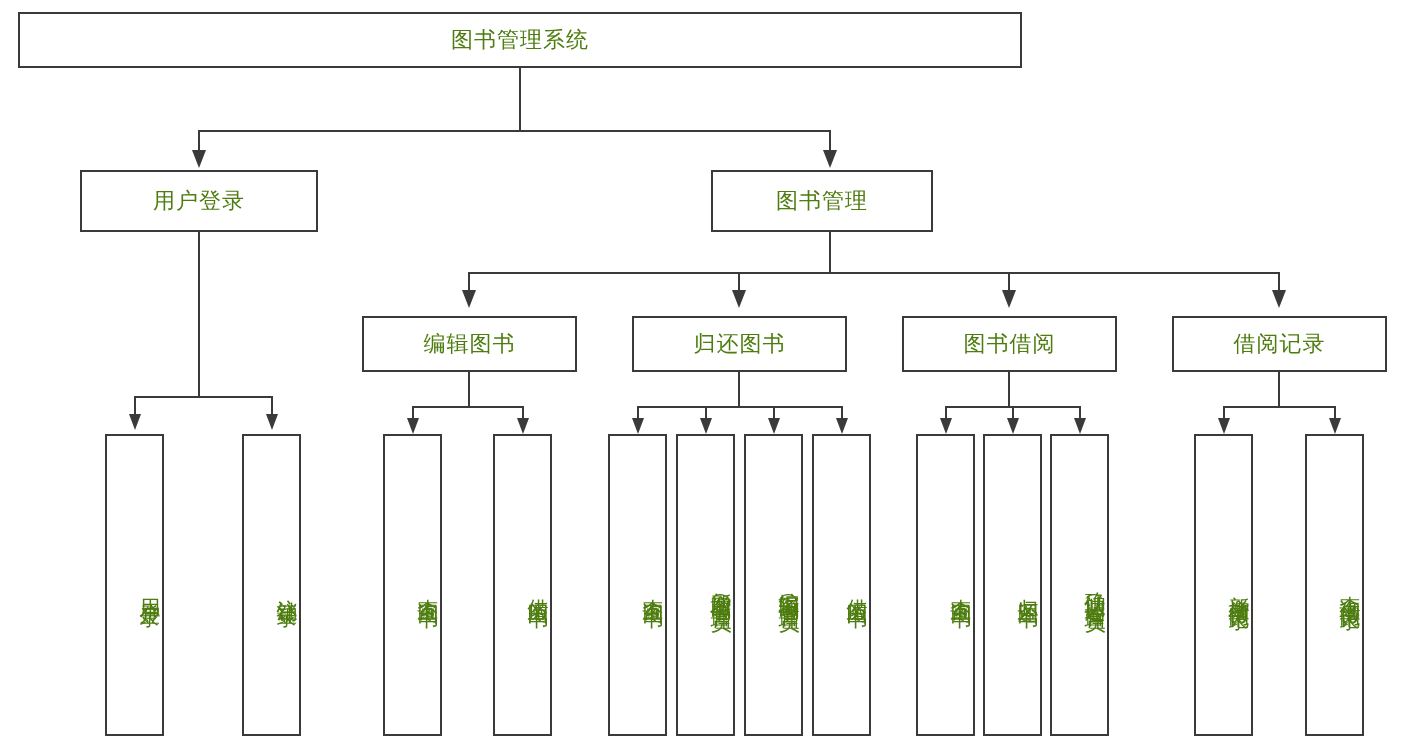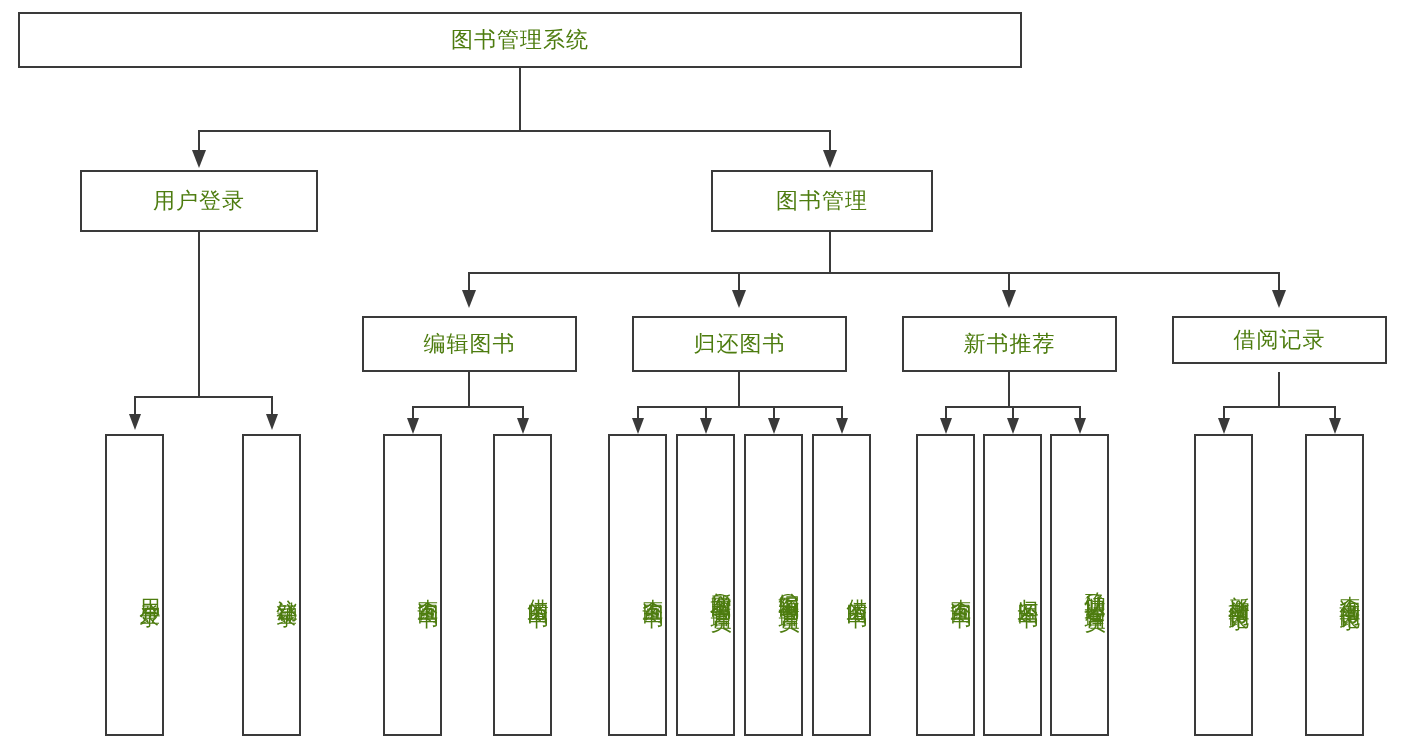--- a/index.html
+++ b/index.html
@@ -134,24 +134,24 @@
 
   <div class="node node-h" style="left:362px; top:316px; width:215px; height:56px;">
     <span>编辑图书</span>
   </div>
 
   <div class="node node-h" style="left:632px; top:316px; width:215px; height:56px;">
     <span>归还图书</span>
   </div>
 
   <div class="node node-h" style="left:902px; top:316px; width:215px; height:56px;">
-    <span>新书推荐</span>
-  </div>
-
-  <div class="node node-h" style="left:1172px; top:316px; width:215px; height:48px;">
+    <span>图书借阅</span>
+  </div>
+
+  <div class="node node-h" style="left:1172px; top:316px; width:215px; height:56px;">
     <span>借阅记录</span>
   </div>
 
   <div class="vline" style="left:468px; top:372px; height:34px;"></div>
   <div class="hline" style="left:412px; top:406px; width:112px;"></div>
   <div class="vline" style="left:412px; top:406px; height:14px;"></div>
   <div class="arrow arrow-slim" style="left:407px; top:418px;"></div>
   <div class="vline" style="left:522px; top:406px; height:14px;"></div>
   <div class="arrow arrow-slim" style="left:517px; top:418px;"></div>
 

